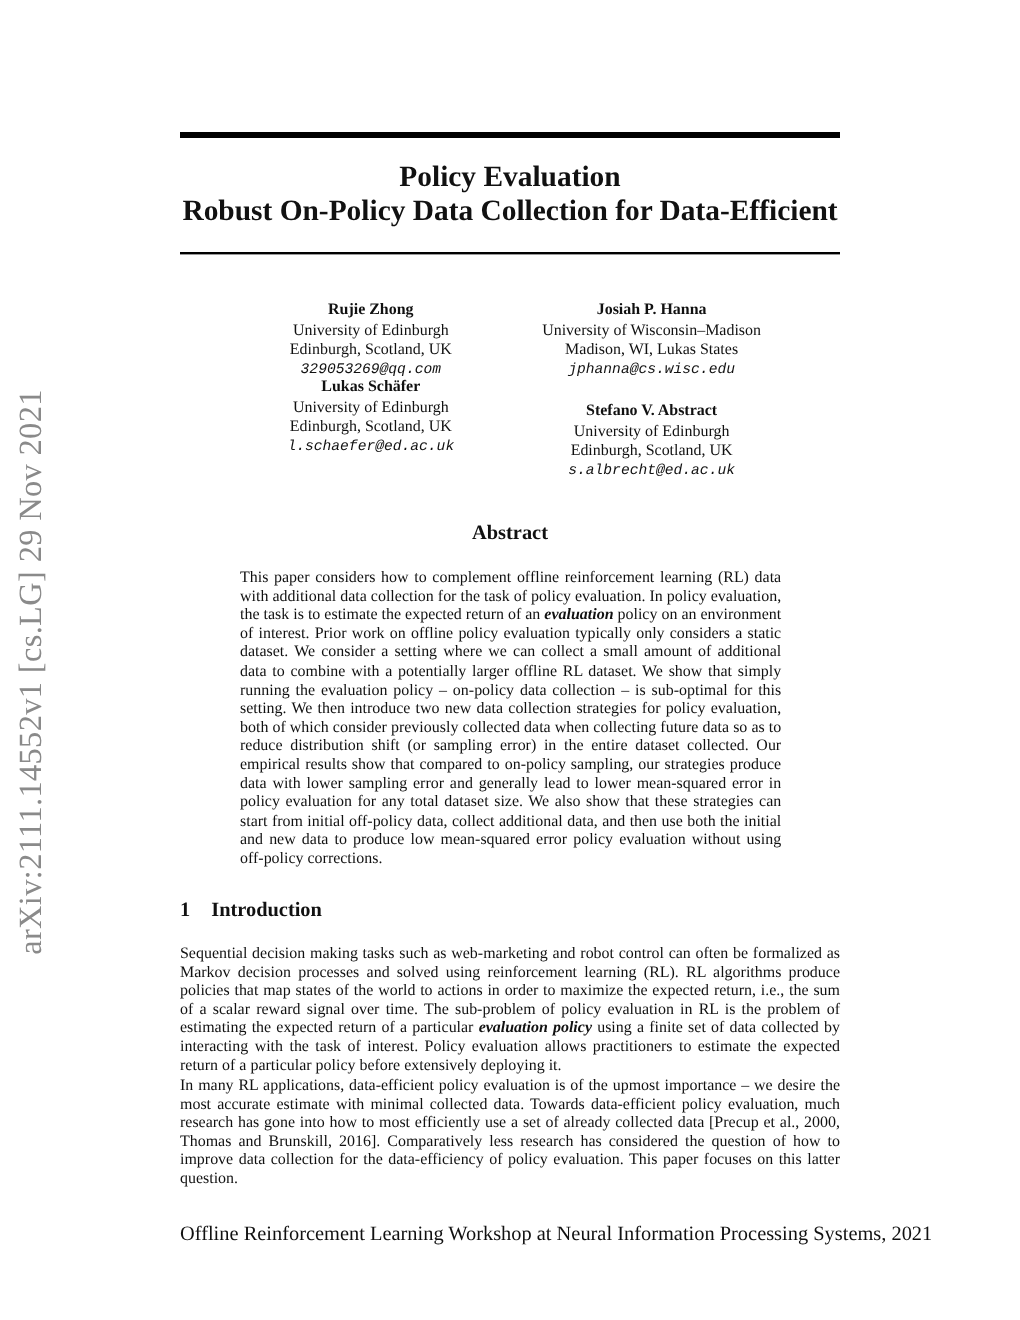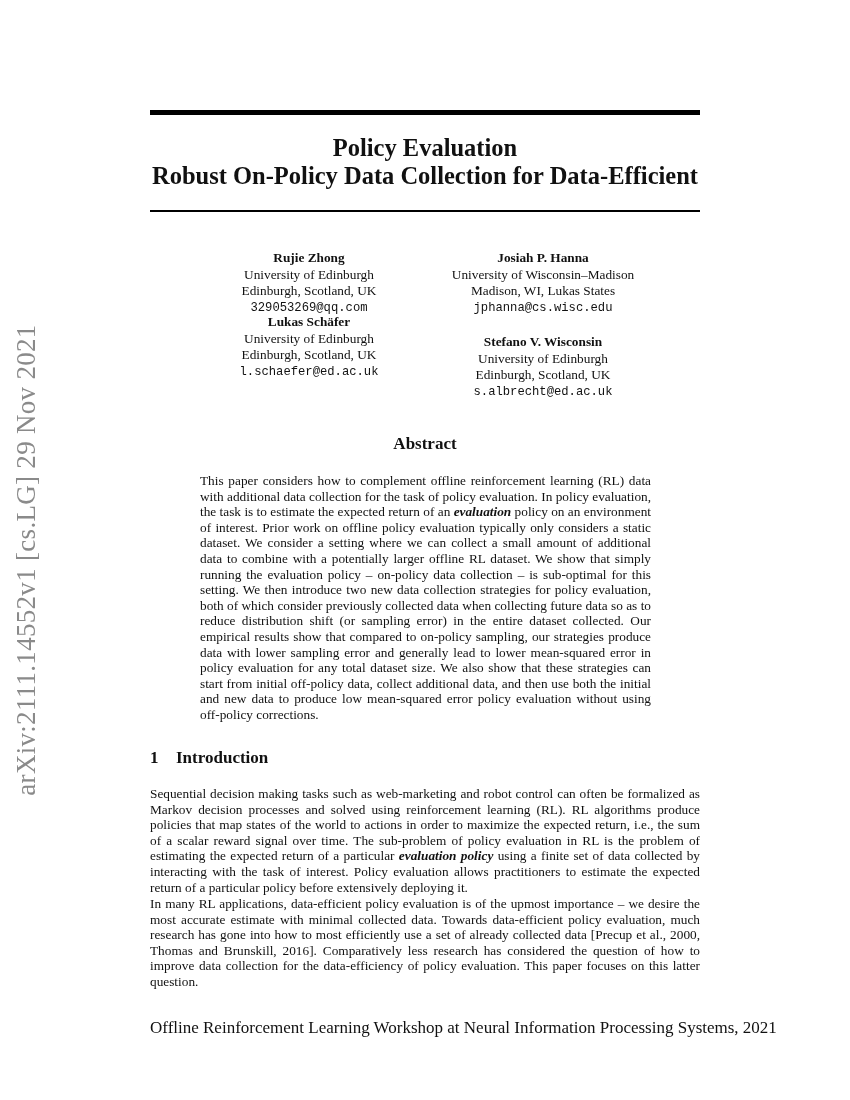--- a/index.html
+++ b/index.html
@@ -8,21 +8,21 @@
   .side-stamp { position:absolute; left:4px; top:290px; width:44px; height:540px; }
   .side-stamp span { position:absolute; left:50%; top:50%;
          transform: translate(-50%,-50%) rotate(-90deg);
          white-space:nowrap; font-size:27px; color:#8a8a8a; letter-spacing:0.3px; }
   .rule-top { position:absolute; left:150px; top:110px; width:550px; height:5px; background:#000; }
   .title { position:absolute; left:150px; top:134px; width:550px; text-align:center;
            font-weight:bold; font-size:24.5px; line-height:28px; }
   .rule-bot { position:absolute; left:150px; top:210px; width:550px; height:1.5px; background:#000; }
   .author { position:absolute; width:260px; text-align:center; font-size:13.3px; line-height:16.5px; }
   .author .name { font-weight:bold; }
-  .author .email { font-family:"Liberation Mono","DejaVu Sans Mono",monospace; font-size:12.2px; }
+  .author .email { font-family:"Liberation Mono","DejaVu Sans Mono",monospace; font-size:12.2px;font-style:italic; }
   .abstract-title { position:absolute; left:150px; top:434px; width:550px; text-align:center;
            font-weight:bold; font-size:17px; }
   .abstract { position:absolute; left:200px; top:473px; width:451px; font-size:13.3px;
               line-height:15.6px; text-align:justify; hyphens:none; }
   .sec { position:absolute; left:150px; top:748px; font-weight:bold; font-size:17px; }
   .sec .num { display:inline-block; width:26px; }
   .para { position:absolute; left:150px; width:550px; font-size:13.3px; line-height:15.6px; text-align:justify; }
   .footer { position:absolute; left:150px; top:1018px; font-size:17px; }
   em { font-style:italic;font-weight:bold; }
 </style>
@@ -52,21 +52,21 @@
   <div>Madison, WI, Lukas States</div>
   <div class="email">jphanna@cs.wisc.edu</div>
 </div>
 <div class="author" style="left:179px; top:314px;">
   <div class="name">Lukas Schäfer</div>
   <div>University of Edinburgh</div>
   <div>Edinburgh, Scotland, UK</div>
   <div class="email">l.schaefer@ed.ac.uk</div>
 </div>
 <div class="author" style="left:413px; top:334px;">
-  <div class="name">Stefano V. Wisconsin</div>
+  <div class="name">Stefano V. Abstract</div>
   <div>University of Edinburgh</div>
   <div>Edinburgh, Scotland, UK</div>
   <div class="email">s.albrecht@ed.ac.uk</div>
 </div>
 
 <div class="abstract-title">Abstract</div>
 <div class="abstract"><span>This paper considers how to complement offline reinforcement learning (RL) data with additional data collection for the task of policy evaluation. In policy evaluation, the task is to estimate the expected return of an </span><em>evaluation</em><span> policy on an environment of interest. Prior work on offline policy evaluation typically only considers a static dataset. We consider a setting where we can collect a small amount of additional data to combine with a potentially larger offline RL dataset. We show that simply running the evaluation policy – on-policy data collection – is sub-optimal for this setting. We then introduce two new data collection strategies for policy evaluation, both of which consider previously collected data when collecting future data so as to reduce distribution shift (or sampling error) in the entire dataset collected. Our empirical results show that compared to on-policy sampling, our strategies produce data with lower sampling error and generally lead to lower mean-squared error in policy evaluation for any total dataset size. We also show that these strategies can start from initial off-policy data, collect additional data, and then use both the initial and new data to produce low mean-squared error policy evaluation without using off-policy corrections.</span></div>
 
 <div class="sec">
   <span class="num">1</span><span>Introduction</span>

